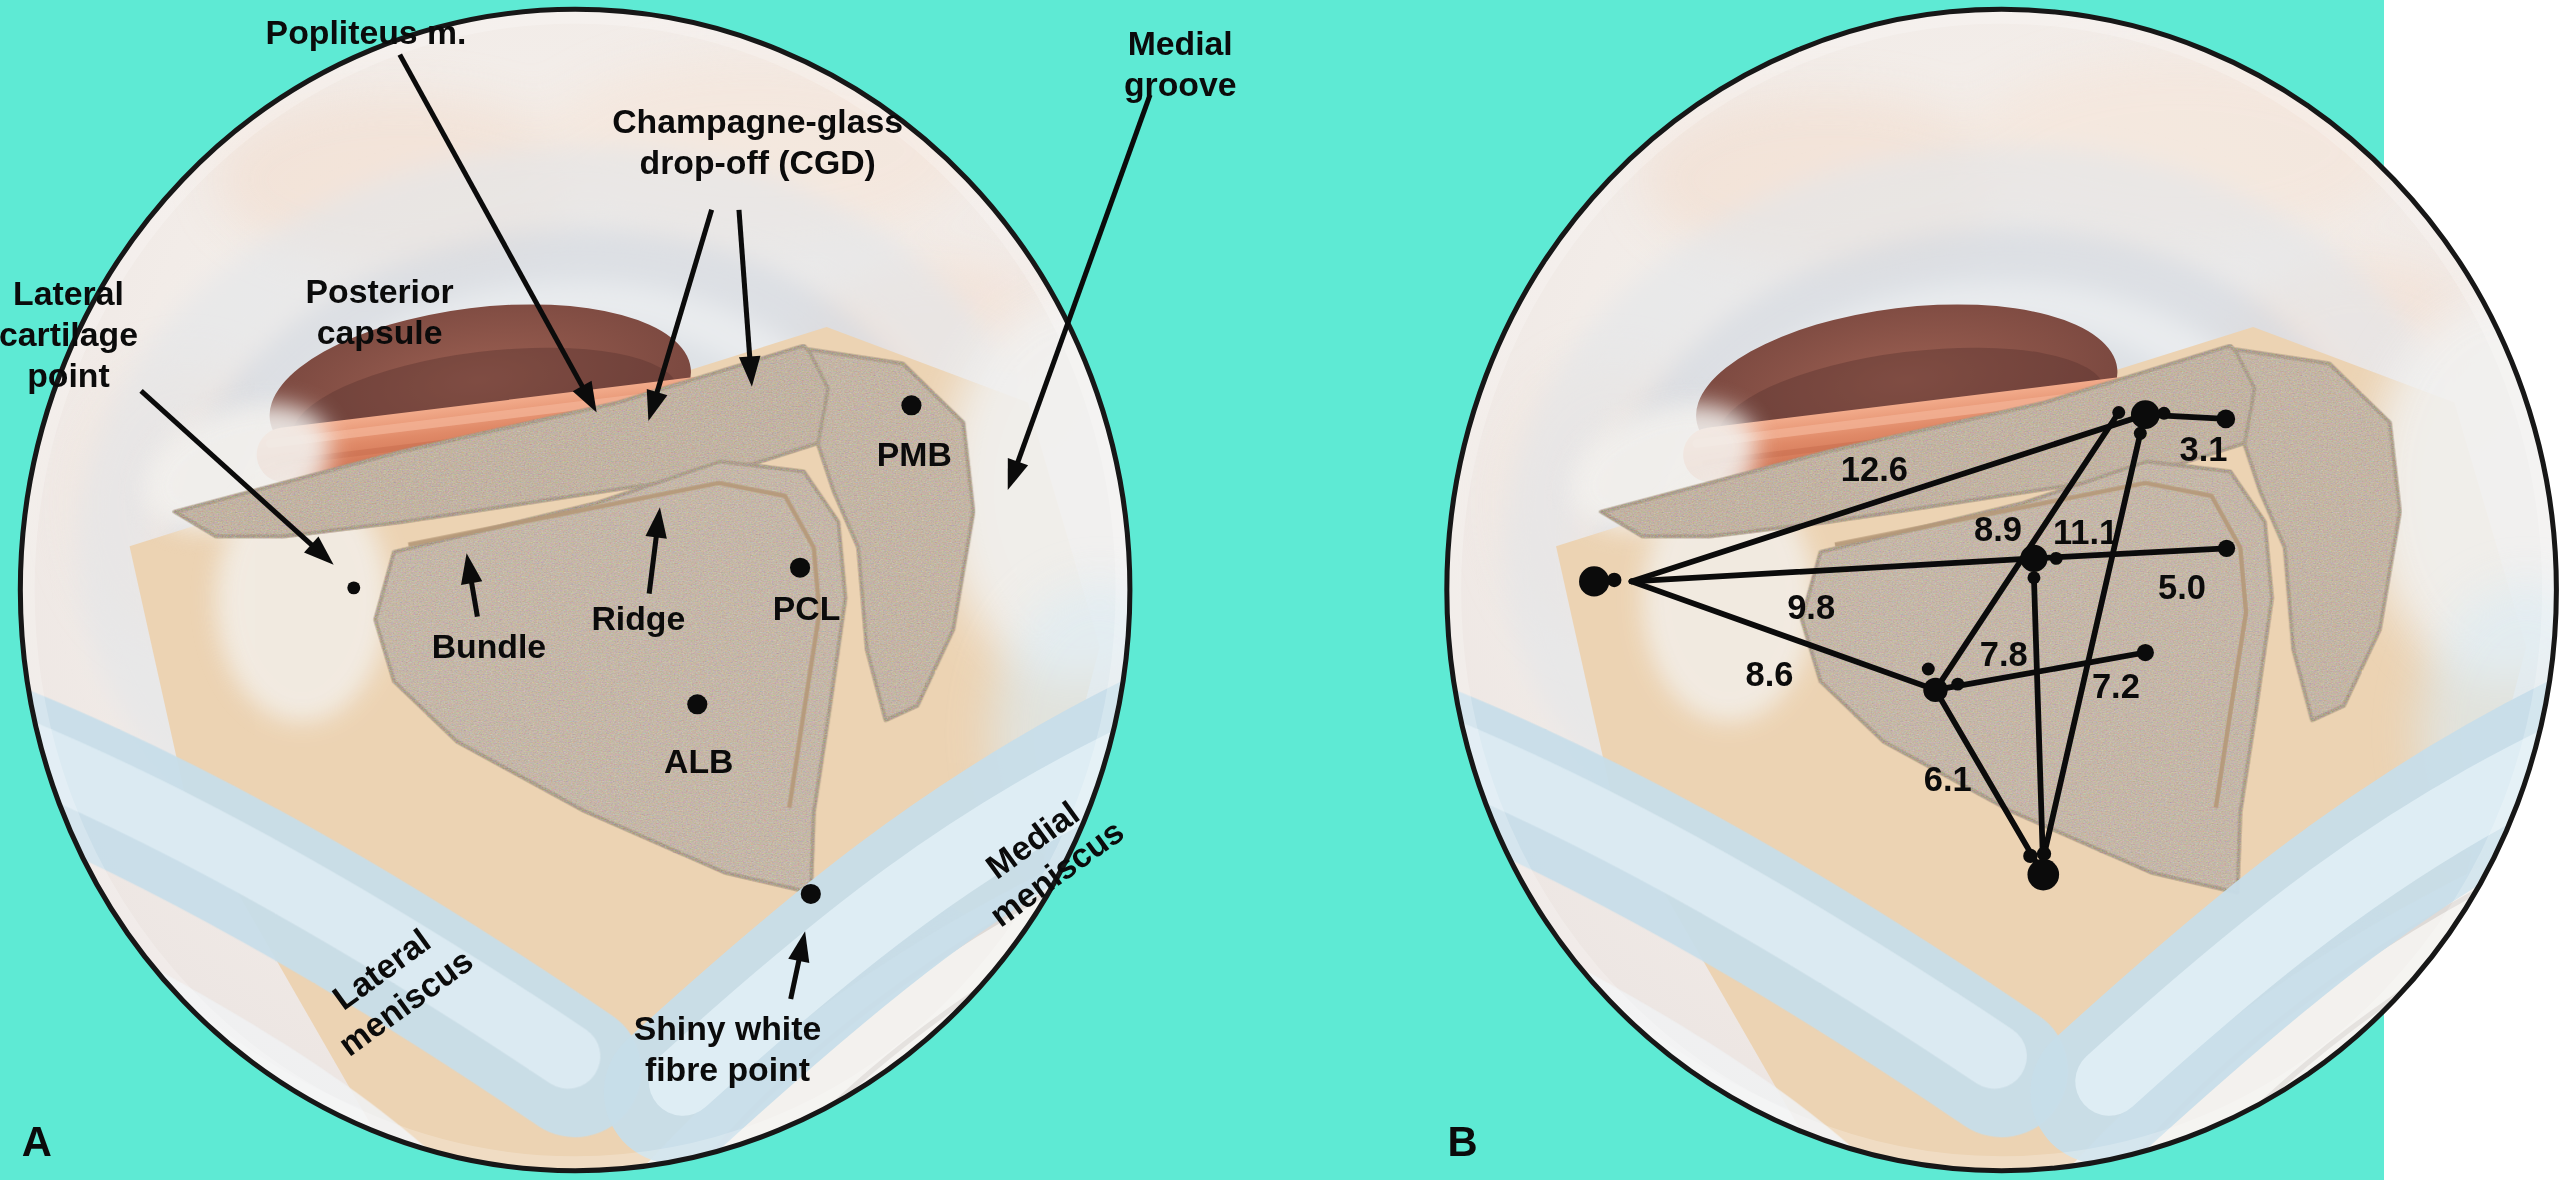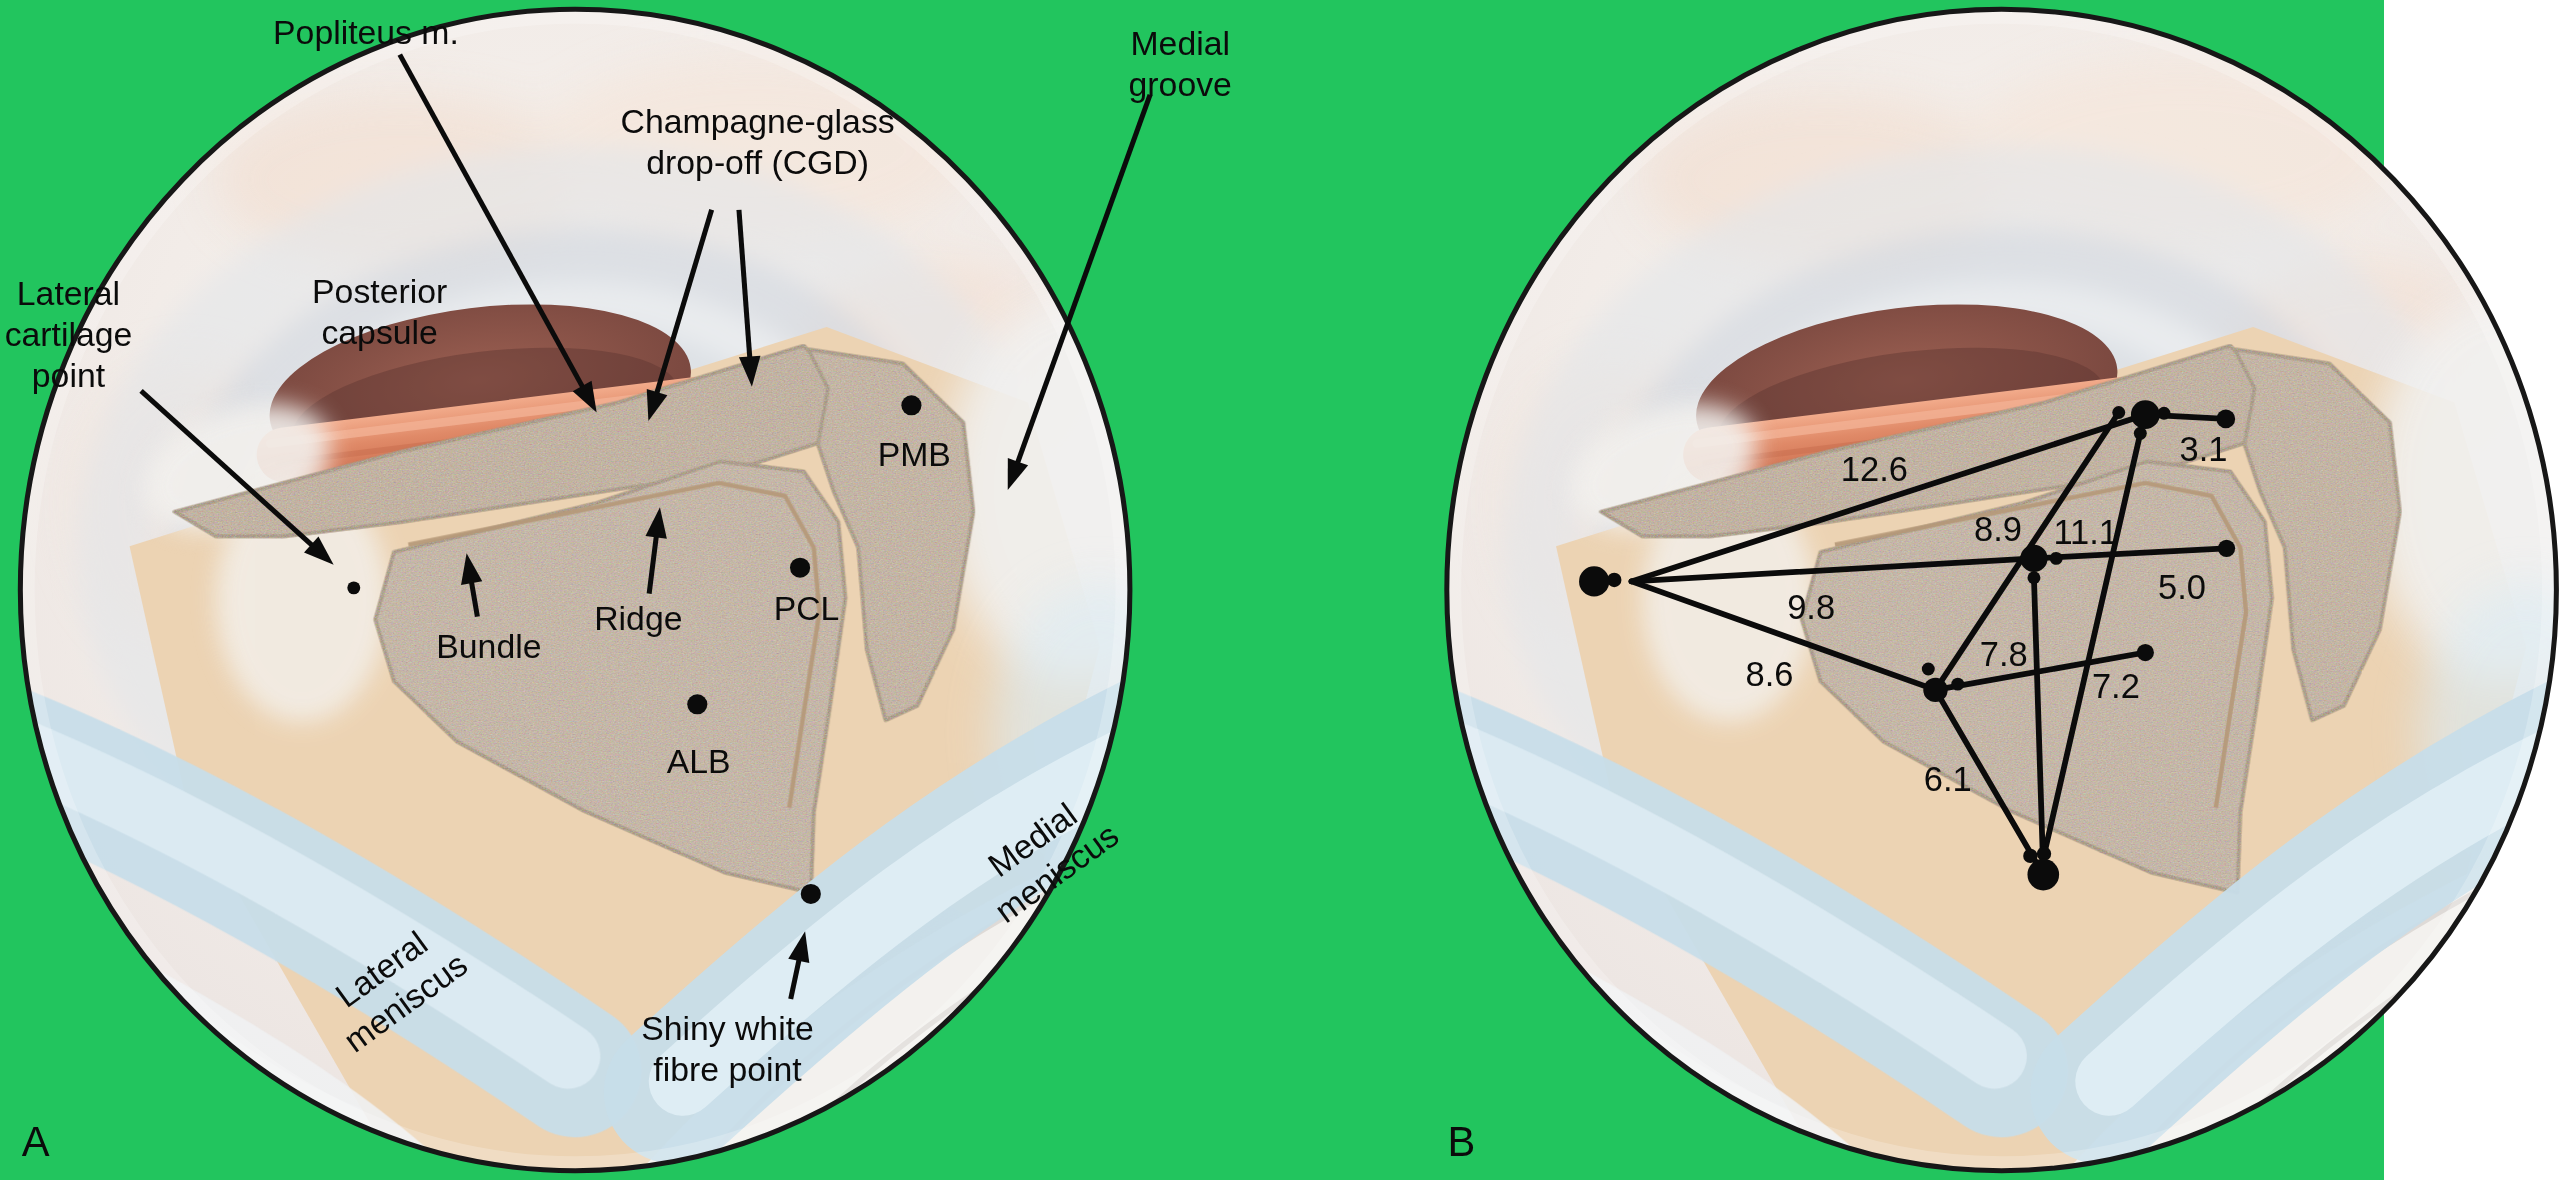--- a/index.html
+++ b/index.html
@@ -1,16 +1,16 @@
 <!DOCTYPE html>
 <html style="font-size:11.5px"><head>
 <meta charset="utf-8">
 <style>
   html,body{margin:0;padding:0;background:#ffffff;}
-  #stage{width:2384px;height:1180px;position:relative;background:#22c55e;}
+  #stage{width:2384px;height:1180px;position:relative;background:#5eead4;font-weight:bold;}
   svg{display:block;}
   text{font-family:"Liberation Sans", sans-serif;fill:#0b0b0b;}
 </style>
 </head>
 <body>
 
 <div id="stage">
 <svg id="fig" width="2576" height="1180" viewBox="0 0 3584 1642" xmlns="http://www.w3.org/2000/svg">
   <defs>
     <clipPath id="clipCircle">

